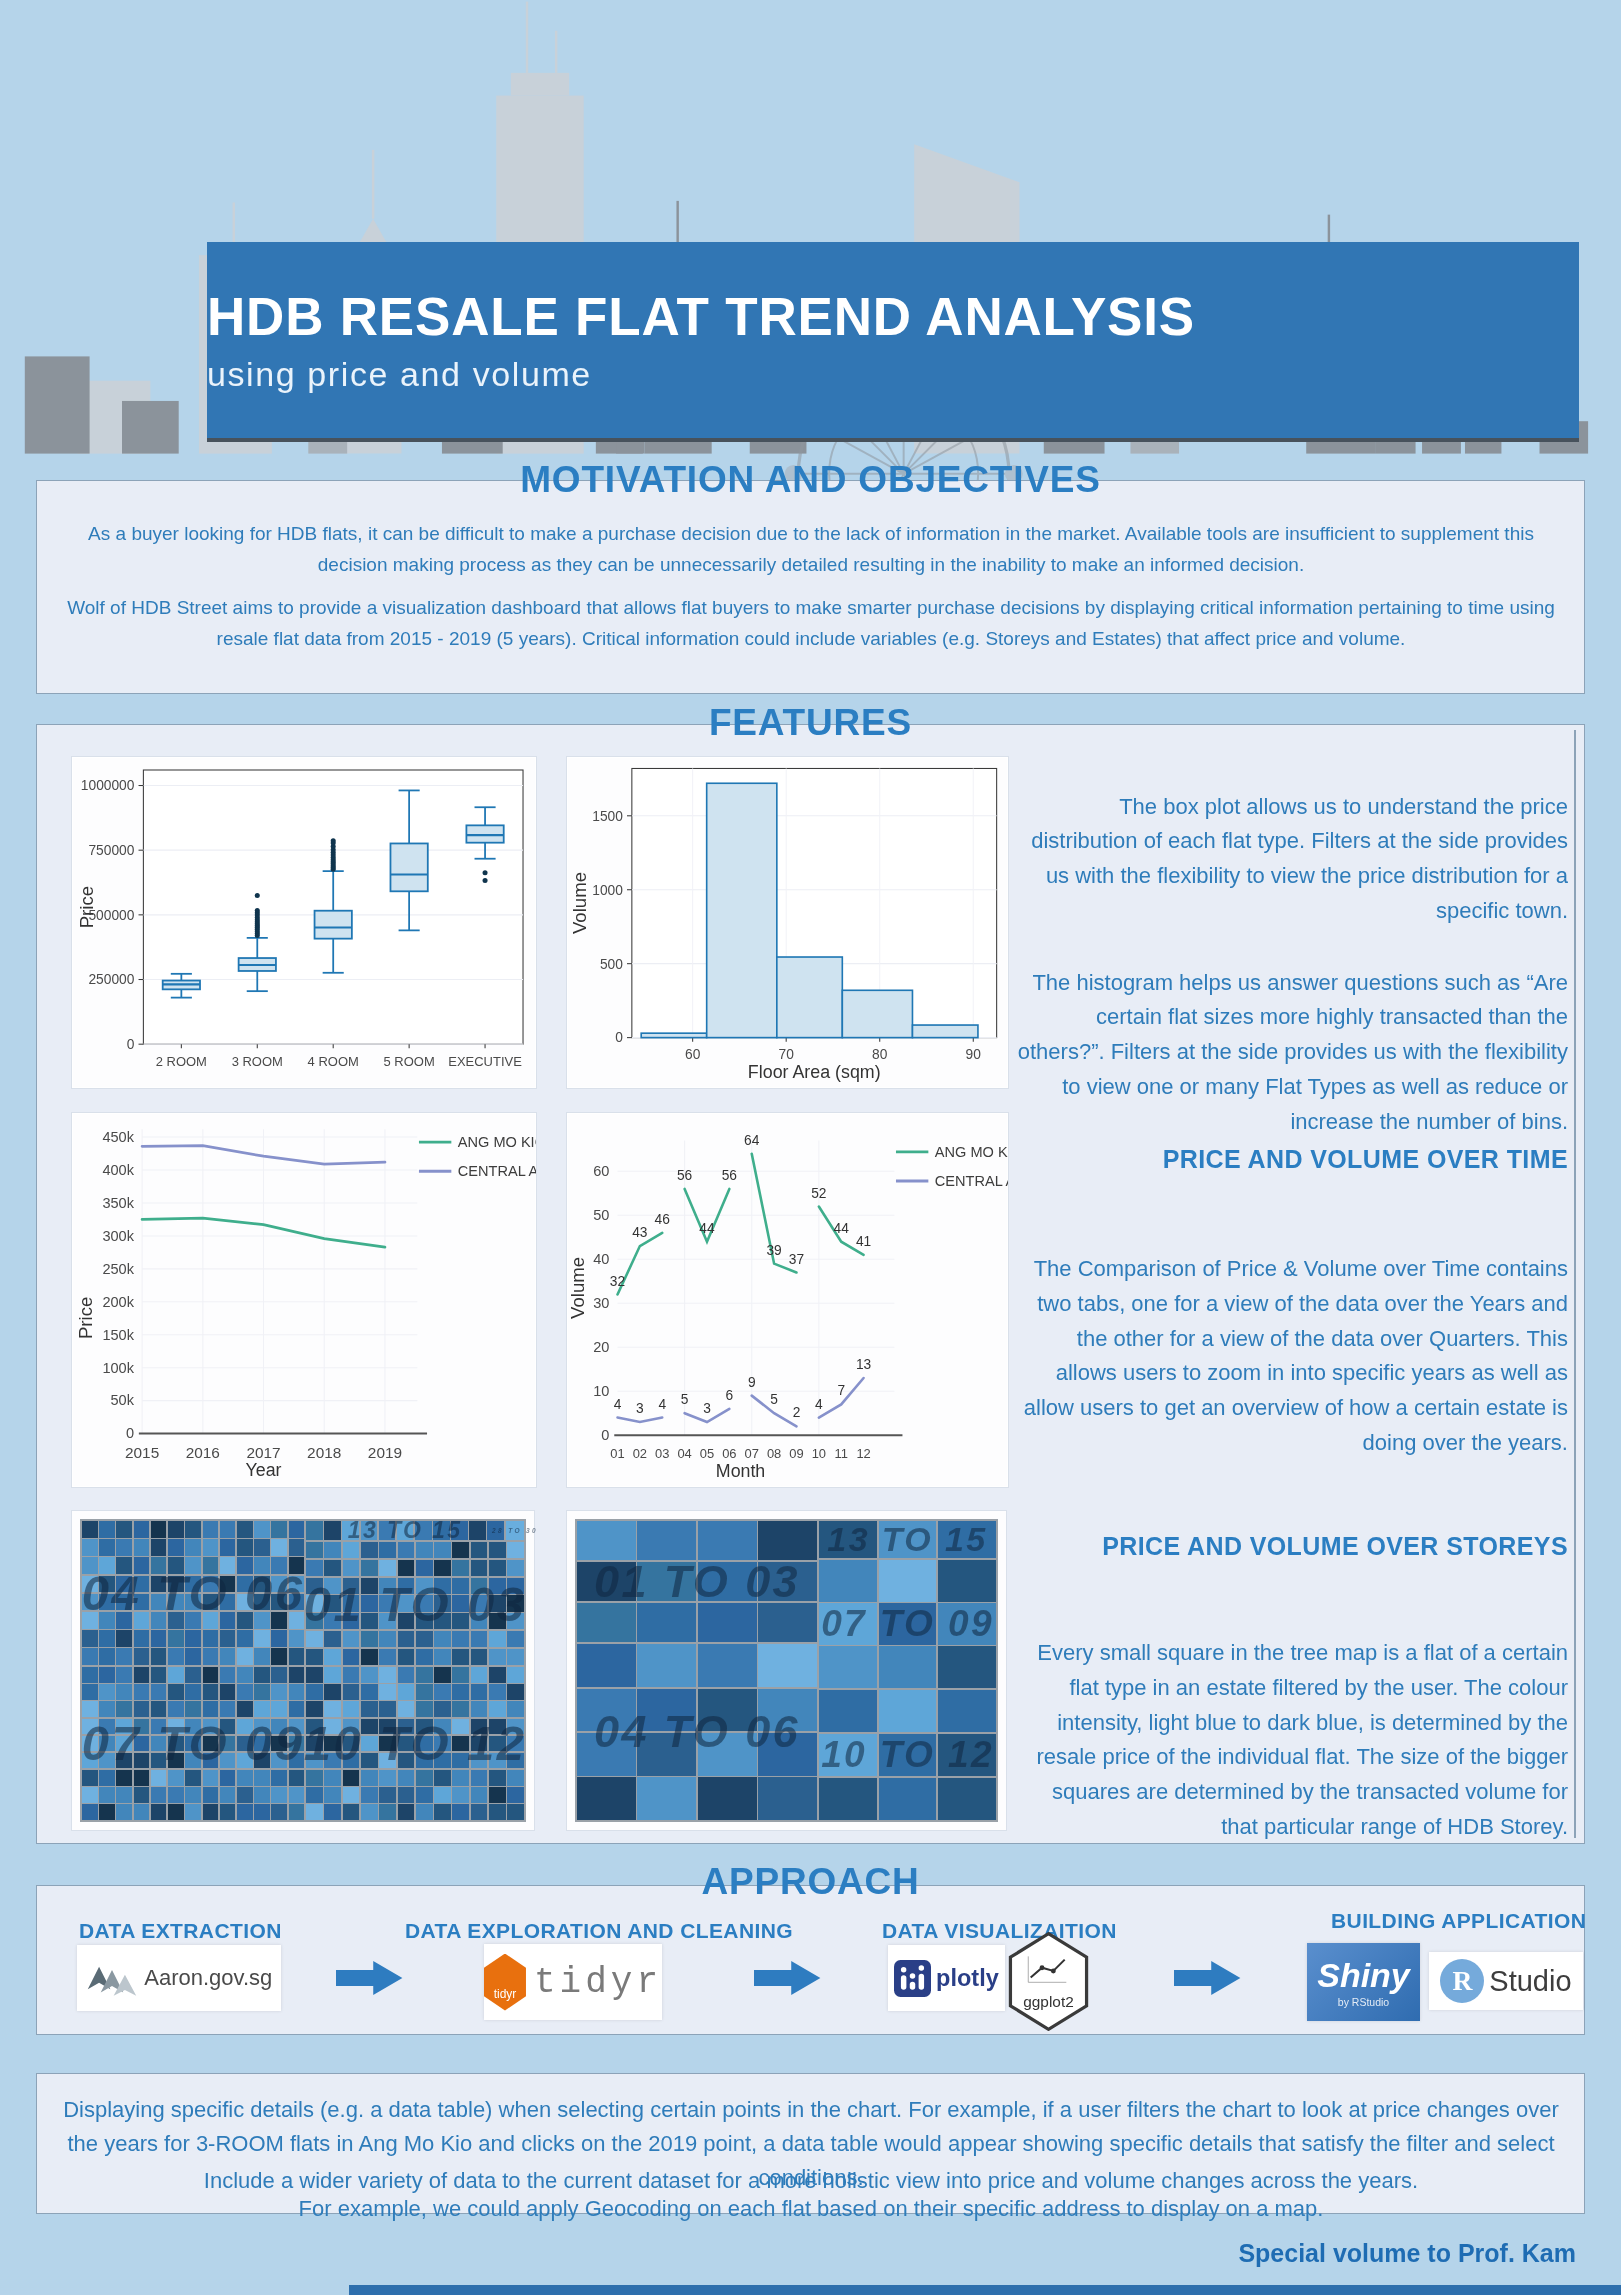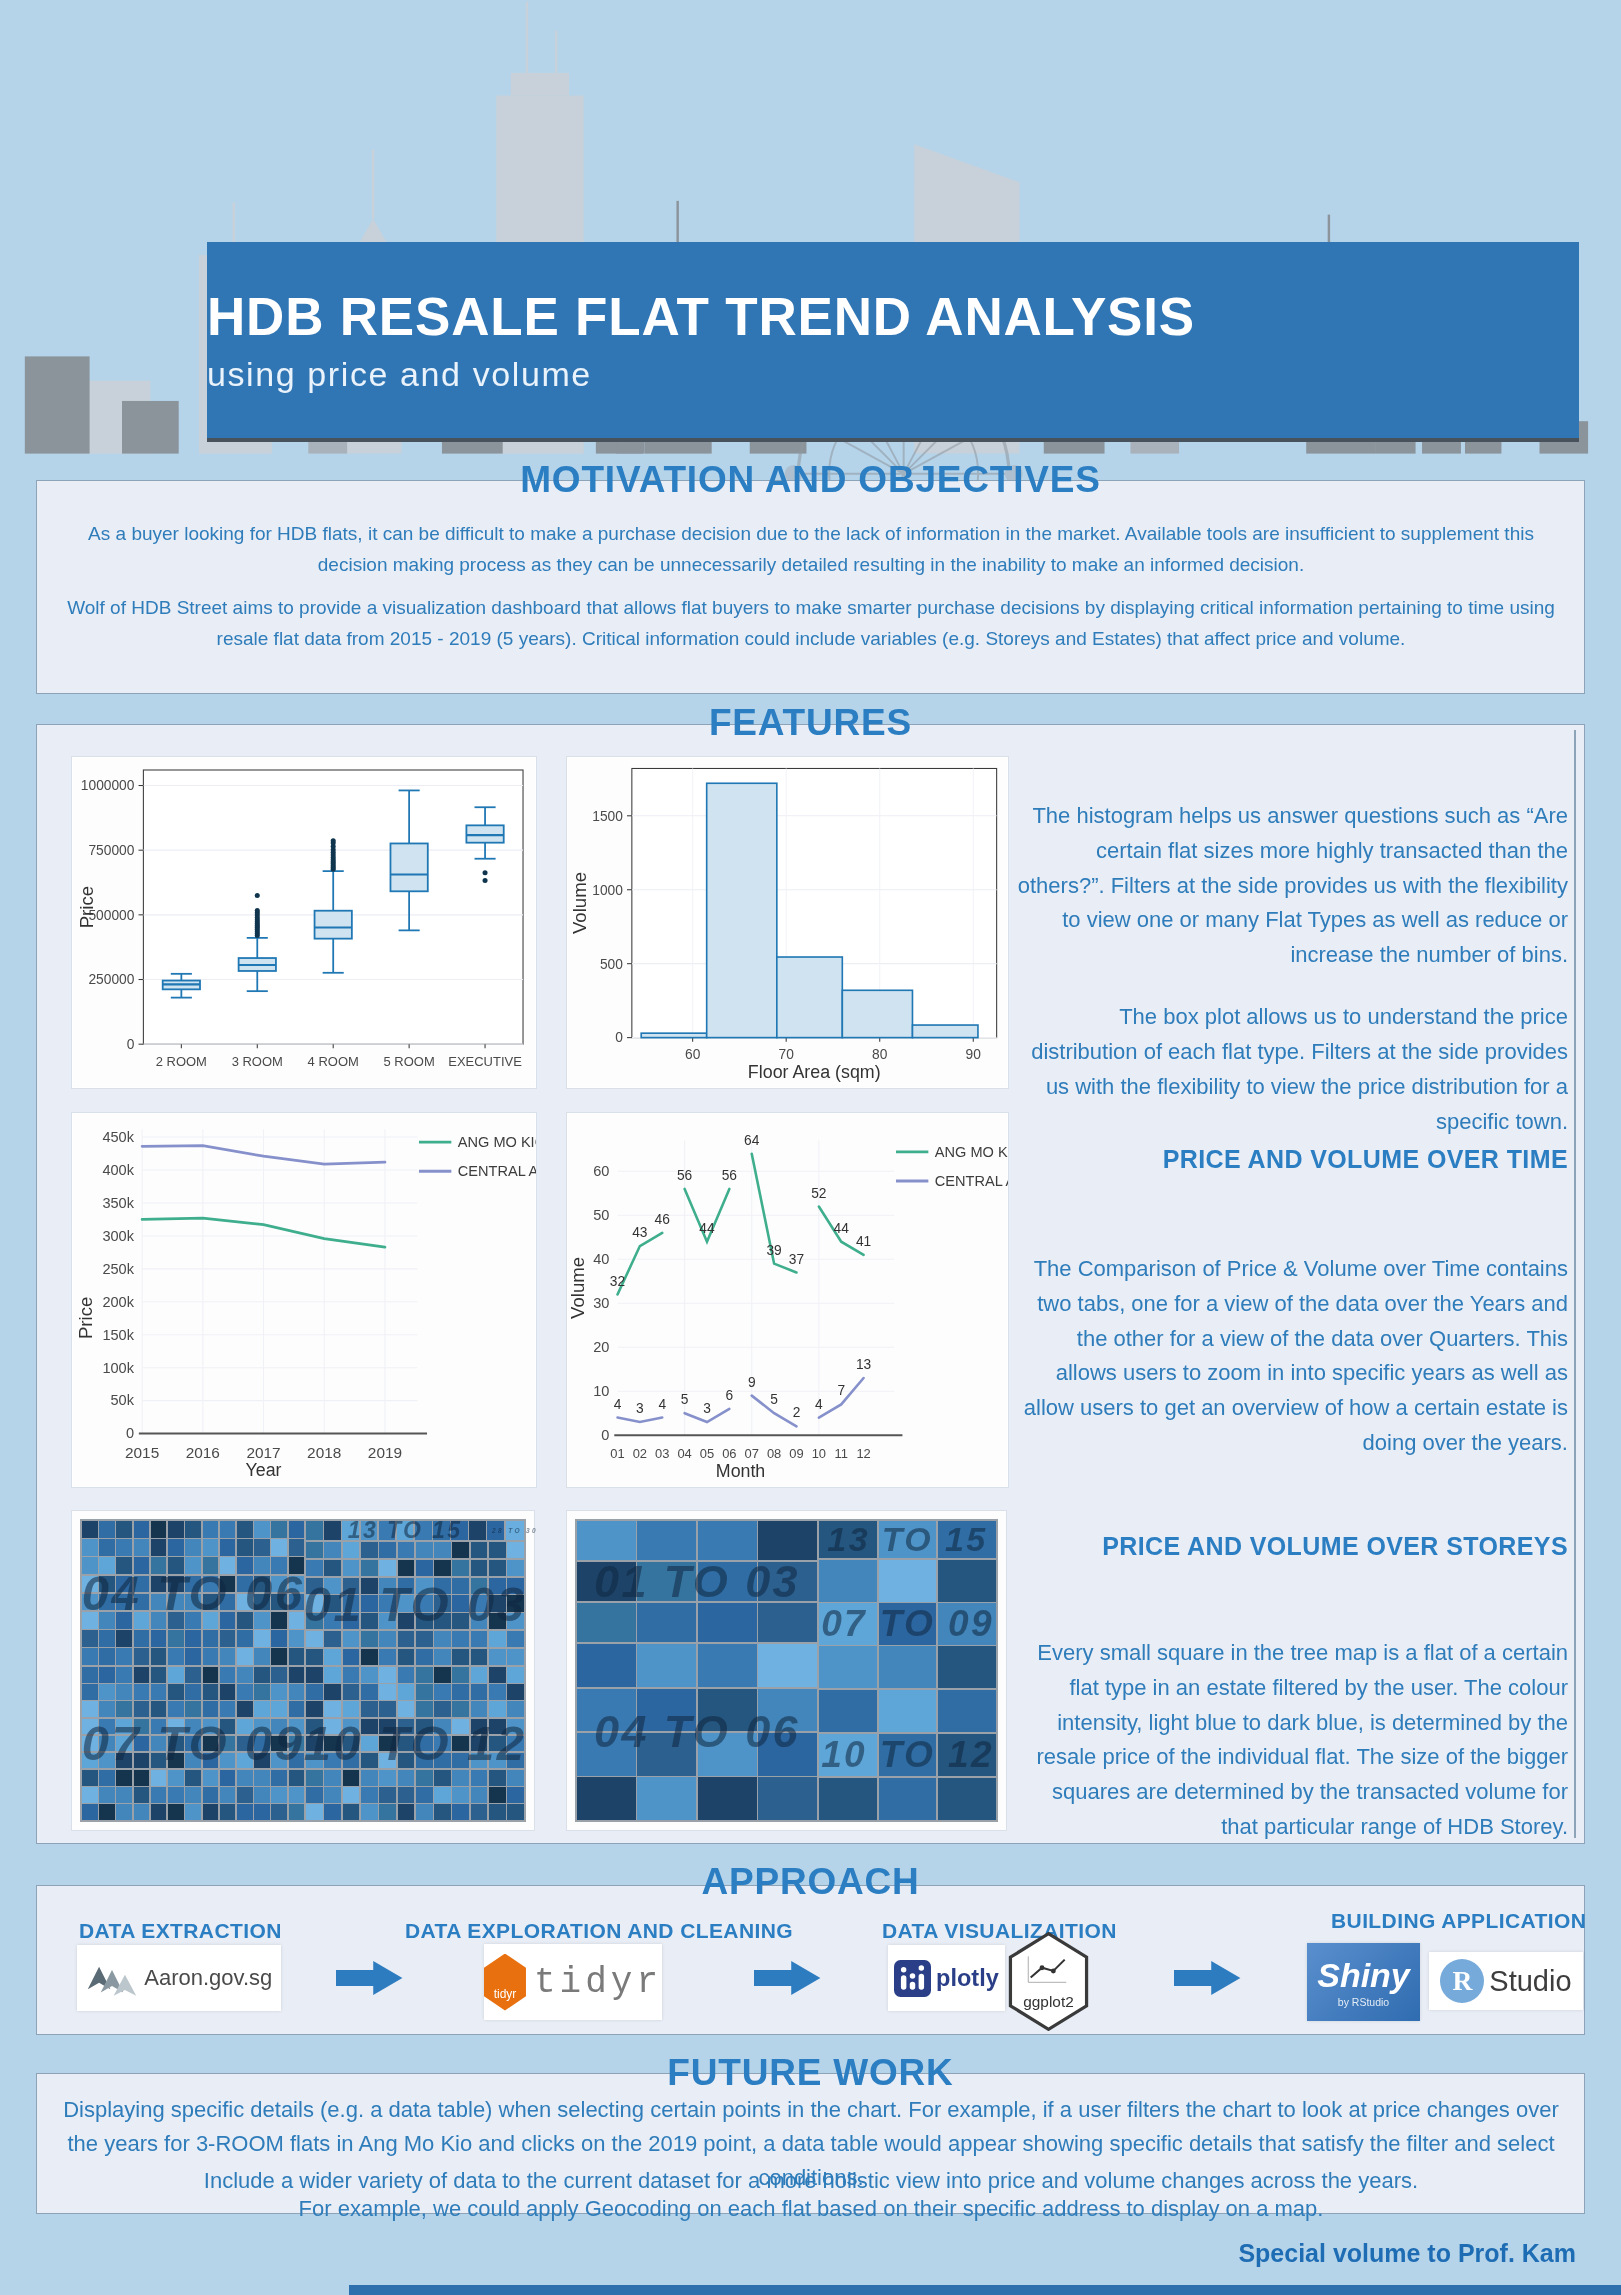--- a/index.html
+++ b/index.html
@@ -243,22 +243,22 @@
           <rect x="91.53846153846153" y="340.5274725274725" width="80.76923076923079" height="5.472527472527474" fill="#cfe3f0" stroke="#1f77b4" stroke-width="2"></rect>
           <rect x="172.30769230769232" y="32.24175824175825" width="86.53846153846149" height="313.75824175824175" fill="#cfe3f0" stroke="#1f77b4" stroke-width="2"></rect>
           <rect x="258.8461538461538" y="246.58241758241758" width="80.76923076923083" height="99.41758241758242" fill="#cfe3f0" stroke="#1f77b4" stroke-width="2"></rect>
           <rect x="339.61538461538464" y="287.6263736263736" width="86.53846153846149" height="58.373626373626394" fill="#cfe3f0" stroke="#1f77b4" stroke-width="2"></rect>
           <rect x="426.15384615384613" y="330.49450549450546" width="80.76923076923077" height="15.50549450549454" fill="#cfe3f0" stroke="#1f77b4" stroke-width="2"></rect>
           <text x="305" y="396" font-size="22" fill="#333333" text-anchor="middle">Floor Area (sqm)</text>
           <text x="0" y="0" font-size="23" fill="#333333" text-anchor="middle" transform="translate(24,180) rotate(-90)">Volume</text>
         </svg></div>
   </div>
   <div class="ftext" style="left:1017px;top:762px;">
+    <p style="margin-top:27.6px;">The box plot allows us to understand the price distribution of each flat type. Filters at the side provides us with the flexibility to view the price distribution for a specific town.</p>
     <p style="margin-top:37px;">The histogram helps us answer questions such as “Are certain flat sizes more highly transacted than the others?”. Filters at the side provides us with the flexibility to view one or many Flat Types as well as reduce or increase the number of bins.</p>
-    <p style="margin-top:27.6px;">The box plot allows us to understand the price distribution of each flat type. Filters at the side provides us with the flexibility to view the price distribution for a specific town.</p>
   </div>
 
   <div class="card" style="left:71px;top:1112px;width:464px;height:374px;">
     <div id="chart-price"><svg width="464" height="374" viewBox="0 0 572 462">
           <text x="76" y="402" font-size="18" fill="#4a4a4a" text-anchor="end">0</text>
           <line x1="86" y1="355.3073593073593" x2="426" y2="355.3073593073593" stroke="#f0f1f6" stroke-width="1.3"></line>
           <text x="76" y="361.3073593073593" font-size="18" fill="#4a4a4a" text-anchor="end">50k</text>
           <line x1="86" y1="314.61471861471864" x2="426" y2="314.61471861471864" stroke="#f0f1f6" stroke-width="1.3"></line>
           <text x="76" y="320.61471861471864" font-size="18" fill="#4a4a4a" text-anchor="end">100k</text>
           <line x1="86" y1="273.92207792207796" x2="426" y2="273.92207792207796" stroke="#f0f1f6" stroke-width="1.3"></line>
@@ -957,21 +957,20 @@
     <span style="color:#ffffff;font-size:34px;font-style:italic;font-weight:bold;">Shiny</span>
     <span style="color:rgba(255,255,255,0.85);font-size:10.5px;margin-top:1.6px;">by RStudio</span>
   </div>
   <div class="logo-box" style="left:1429px;top:1952px;width:154px;height:58px;">
     <div style="width:44px;height:44px;border-radius:50%;background:#75aadb;display:flex;align-items:center;justify-content:center;">
       <span style="color:#ffffff;font-size:27.6px;font-weight:bold;font-family:'Liberation Serif',serif;">R</span>
     </div>
     <span style="font-size:29px;color:#3d3d3d;margin-left:4.9px;">Studio</span>
   </div>
 
-  <div class="sec-head" style="top:2052px;">FUTURE WORK</div>
   <div class="panel" style="top:2073px;height:139px;"></div>
   <div class="fut-text" style="top:2093px;">Displaying specific details (e.g. a data table) when selecting certain points in the chart. For example, if a user filters the chart to look at price changes over the years for 3-ROOM flats in Ang Mo Kio and clicks on the 2019 point, a data table would appear showing specific details that satisfy the filter and select conditions.</div>
   <div class="fut-text" style="top:2164px;">Include a wider variety of data to the current dataset for a more holistic view into price and volume changes across the years.</div>
   <div class="fut-text" style="top:2192px;">For example, we could apply Geocoding on each flat based on their specific address to display on a map.</div>
 
   <div class="footer-right">Special volume to Prof. Kam</div>
   <div class="bottom-bar"></div>
 </div>
 
 

